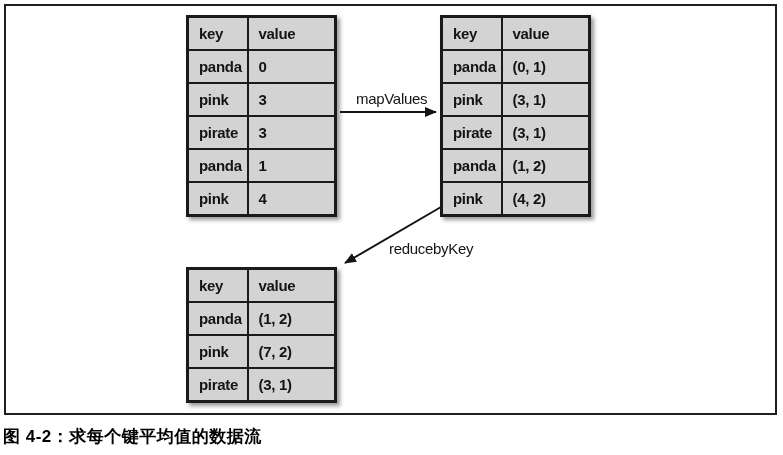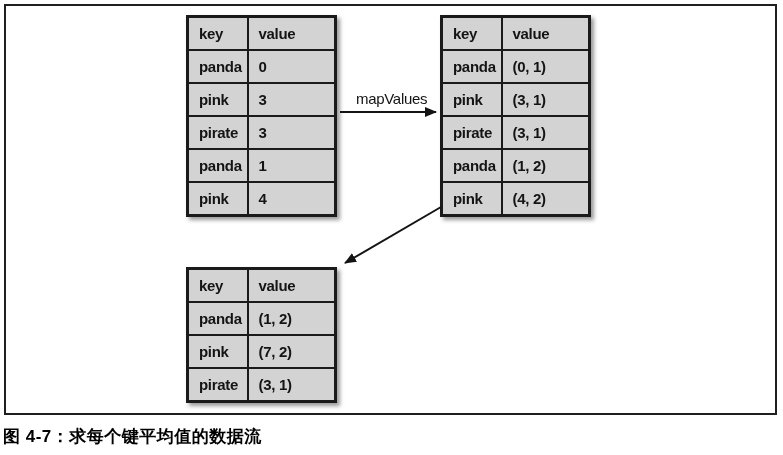--- a/index.html
+++ b/index.html
@@ -179,16 +179,17 @@
     <defs>
       <marker id="ah" markerWidth="12" markerHeight="10" refX="11" refY="5" orient="auto" markerUnits="userSpaceOnUse">
         <path d="M0,0 L12,5 L0,10 Z" fill="#141414"></path>
       </marker>
     </defs>
     <line x1="340" y1="112" x2="436" y2="112" stroke="#141414" stroke-width="2" marker-end="url(#ah)"></line>
     <line x1="441" y1="207" x2="345" y2="263" stroke="#141414" stroke-width="2" marker-end="url(#ah)"></line>
   </svg>
 
   <div class="arrow-label lbl-mapvalues">mapValues</div>
+  <div class="arrow-label lbl-reducebykey">reducebyKey</div>
 
-  <div class="caption">图 4-7：求每个键平均值的数据流</div>
+  <div class="caption">图 4-2：求每个键平均值的数据流</div>
 
 </div>
 
 </body></html>

